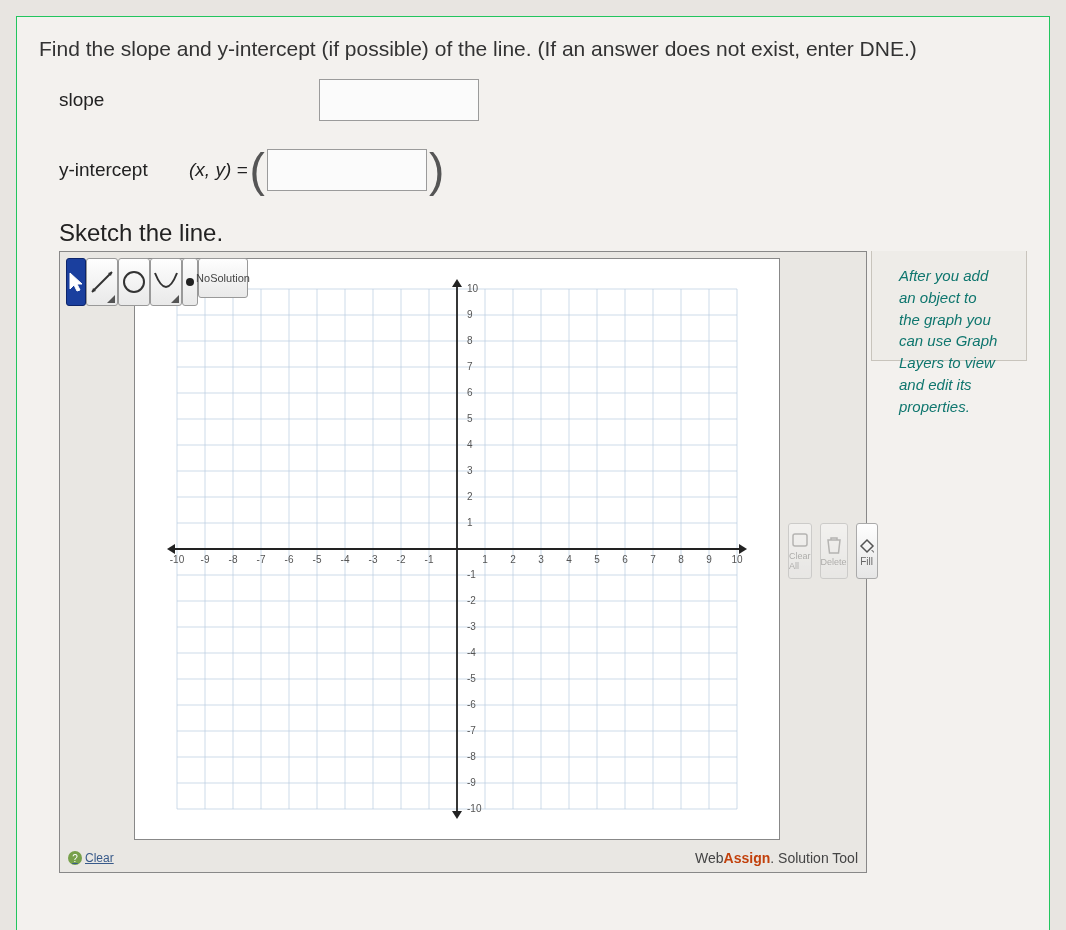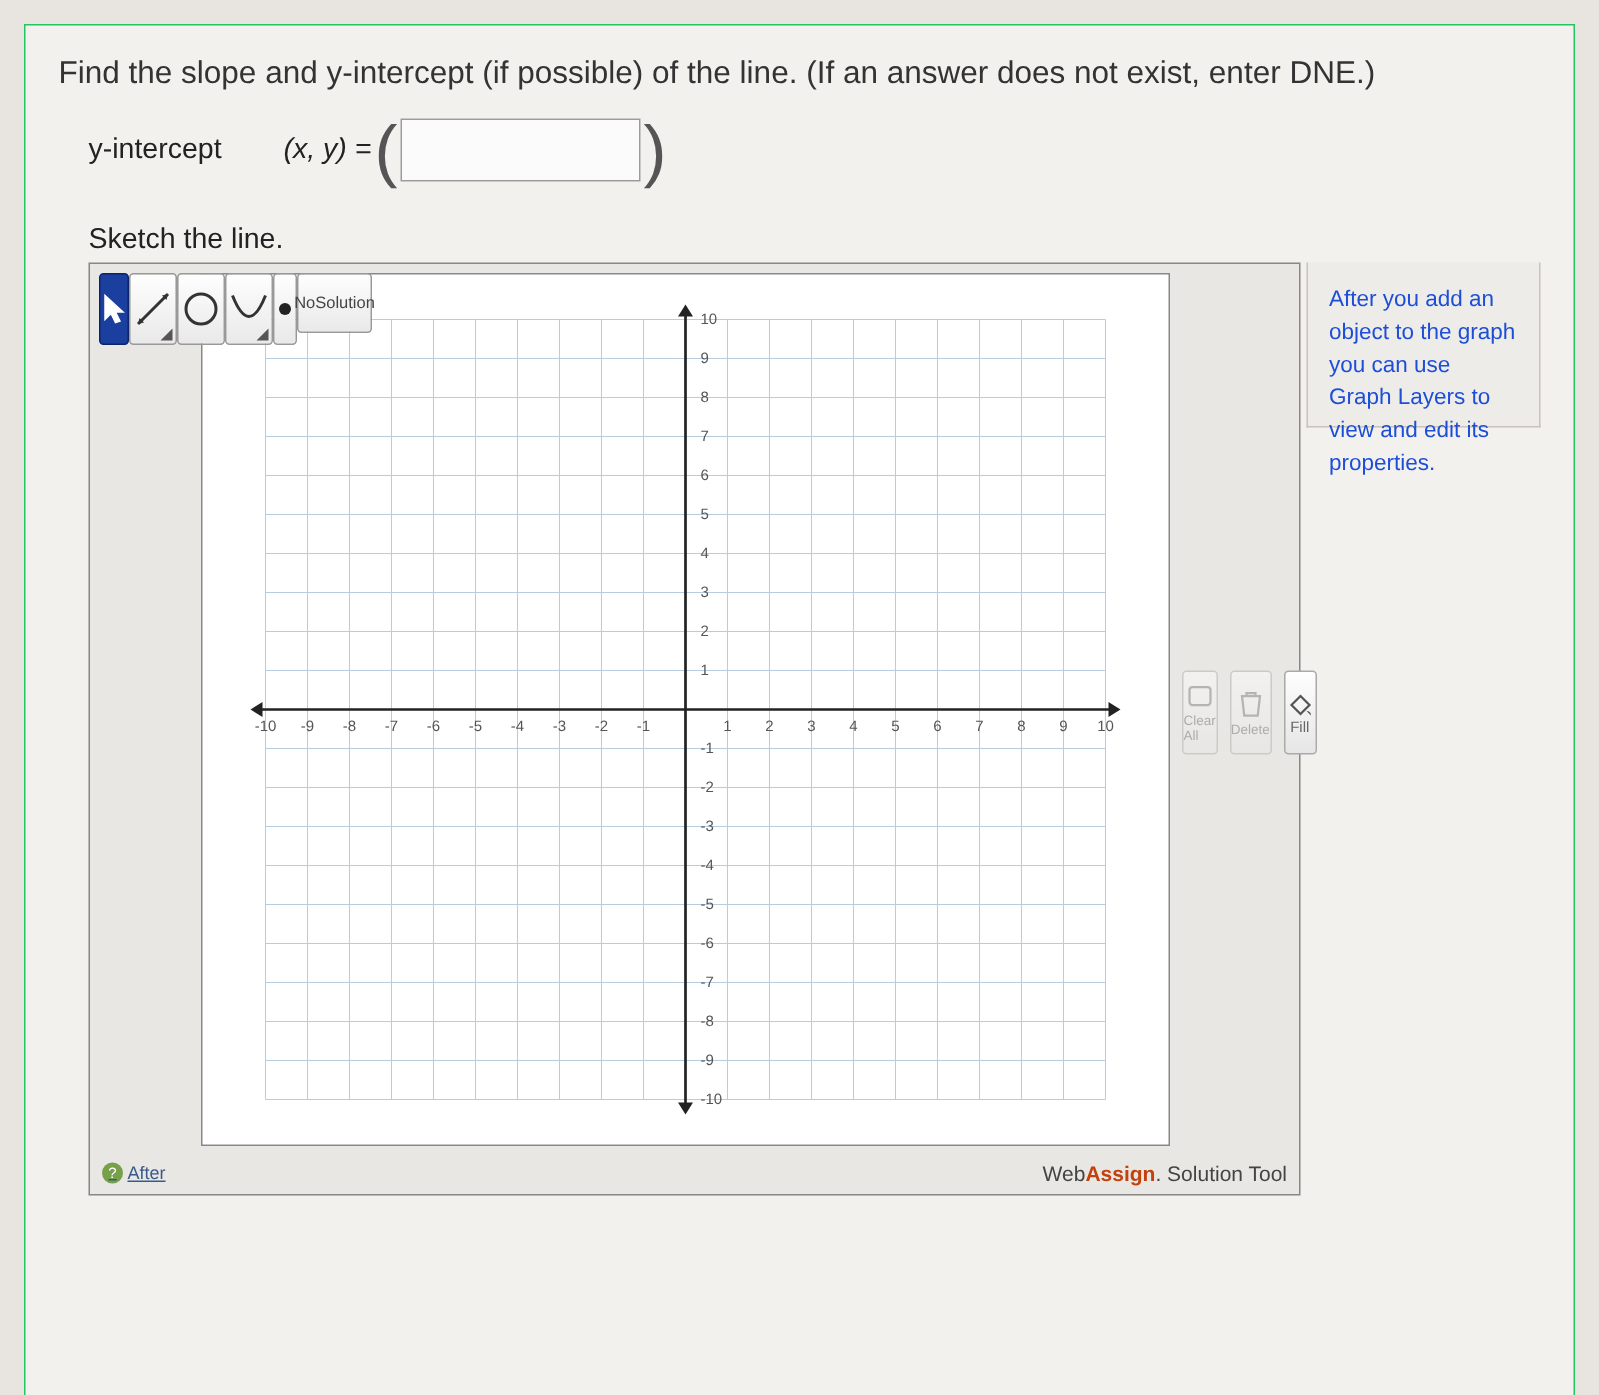--- a/index.html
+++ b/index.html
@@ -48,21 +48,21 @@
   }
   .paren {
     font-size: 46px;
     font-weight: 300;
     color: #555;
     line-height: 42px;
     vertical-align: middle;
     margin: 0 2px;
   }
   .sketch-label {
-    font-size: 19px;
+    font-size: 24px;
     margin: 12px 0 4px 20px;
   }
   .graph-area {
     display: flex;
     margin-left: 20px;
   }
   .grapher {
     width: 808px;
     height: 622px;
     border: 1px solid #888;
@@ -179,35 +179,41 @@
     border: 1px solid #b8b4ac;
     padding: 12px 14px;
     font-size: 17px;
     font-weight: bold;
     color: #333;
   }
   .layers-body {
     border: 1px solid #c8c4bc;
     border-top: none;
     background: #eeece8;
-    padding: 14px 14px;
+    padding: 14px 27px;
     font-size: 15px;
-    color: #1d4ed8;
+    color: #0f766e;
     line-height: 1.45;
     height: 110px;
+    font-style: italic;
   }
 </style>
 </head>
 <body>
 
 <div class="container">
 
   <div class="question-text">Find the slope and y-intercept (if possible) of the line. (If an answer does not exist, enter DNE.)</div>
 
 
+  <div class="input-row">
+    <div class="input-label">slope</div>
+    <div style="width:60px"></div>
+    <span class="ans-box"></span>
+  </div>
 
   <div class="input-row">
     <div class="input-label" style="width:130px">y-intercept</div>
     <span class="xy-eq">(x, y) = </span>
     <span class="paren">(</span>
     <span class="ans-box"></span>
     <span class="paren">)</span>
   </div>
 
   <div class="sketch-label">Sketch the line.</div>
@@ -364,21 +370,21 @@
               <path d="M14 14 Q17 14 17 17" fill="#555"></path>
             </svg>
             <span>Fill</span>
           </div>
         </div>
 
       </div>
       <div class="grapher-footer">
         <a class="help-link">
           <span class="help-icon">?</span>
-          <span>After</span>
+          <span>Clear</span>
         </a>
         <div class="footer-brand">
           <span>Web</span><b>Assign</b><span>. Solution Tool</span>
         </div>
       </div>
     </div>
 
     <div class="layers-panel">
       <div class="layers-body">After you add an object to the graph you can use Graph Layers to view and edit its properties.</div>
     </div>

